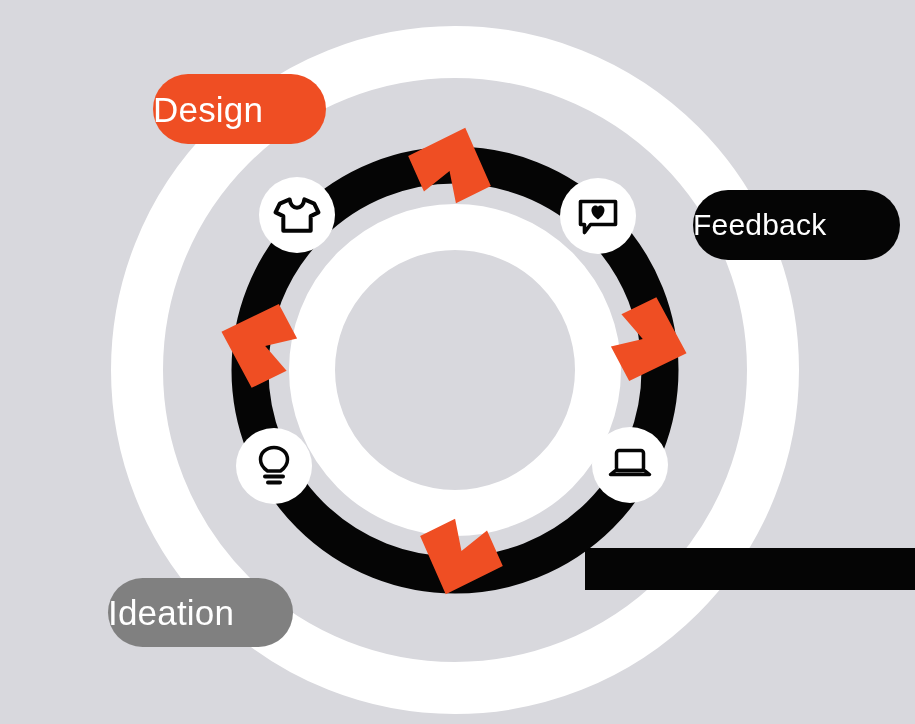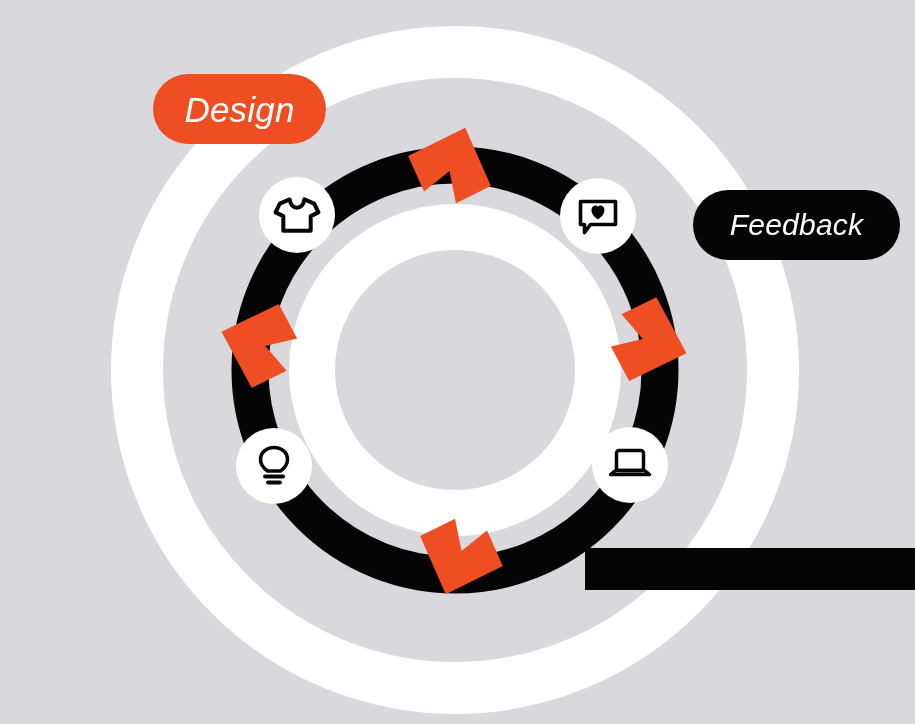--- a/index.html
+++ b/index.html
@@ -23,26 +23,25 @@
     left: 0;
     top: 0;
     width: 915px;
     height: 724px;
     display: block;
   }
   .pill {
     position: absolute;
     display: flex;
     align-items: center;
-    justify-content: center;
+    justify-content: flex-start;
     box-sizing: border-box;
     color: #ffffff;
     white-space: nowrap;
     letter-spacing: 0.2px;
-    font-style: italic;
   }
   .pill-label {
     display: block;
     line-height: 1;
   }
   #pill-design {
     left: 153px;
     top: 74px;
     width: 173px;
     height: 70px;
@@ -143,14 +142,17 @@
   </svg>
 
   <div class="pill" id="pill-design">
     <span class="pill-label">Design</span>
   </div>
 
   <div class="pill" id="pill-feedback">
     <span class="pill-label">Feedback</span>
   </div>
 
+  <div class="pill" id="pill-ideation">
+    <span class="pill-label">Ideation</span>
+  </div>
 
 </div>
 
 </body></html>

